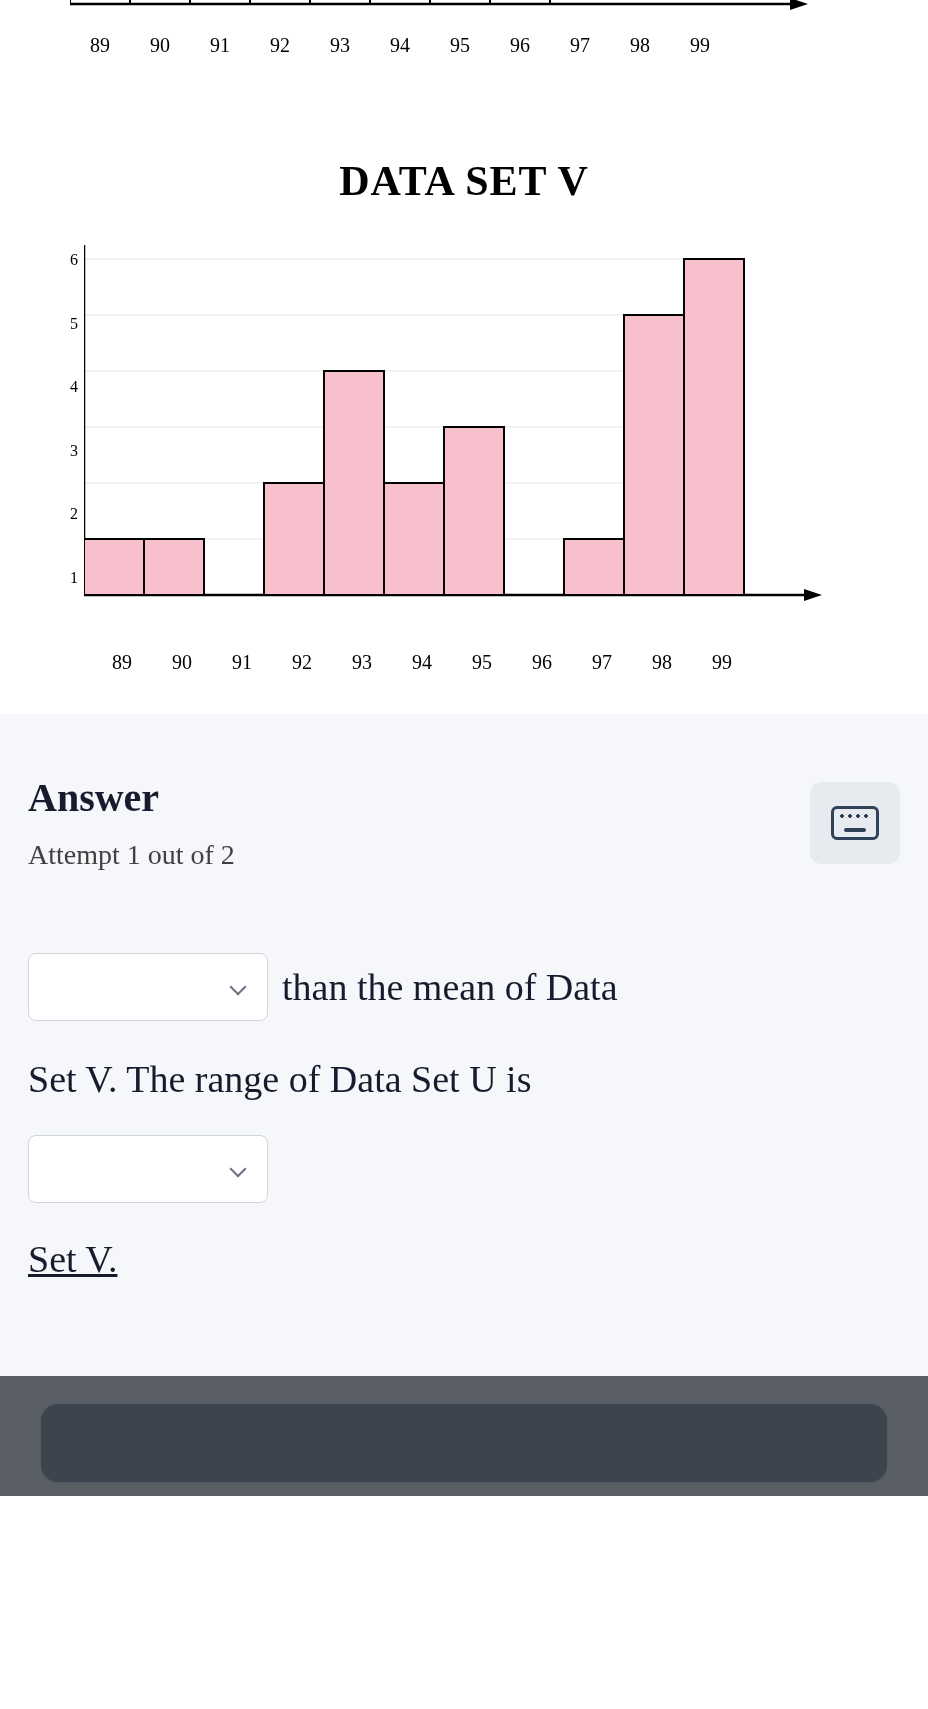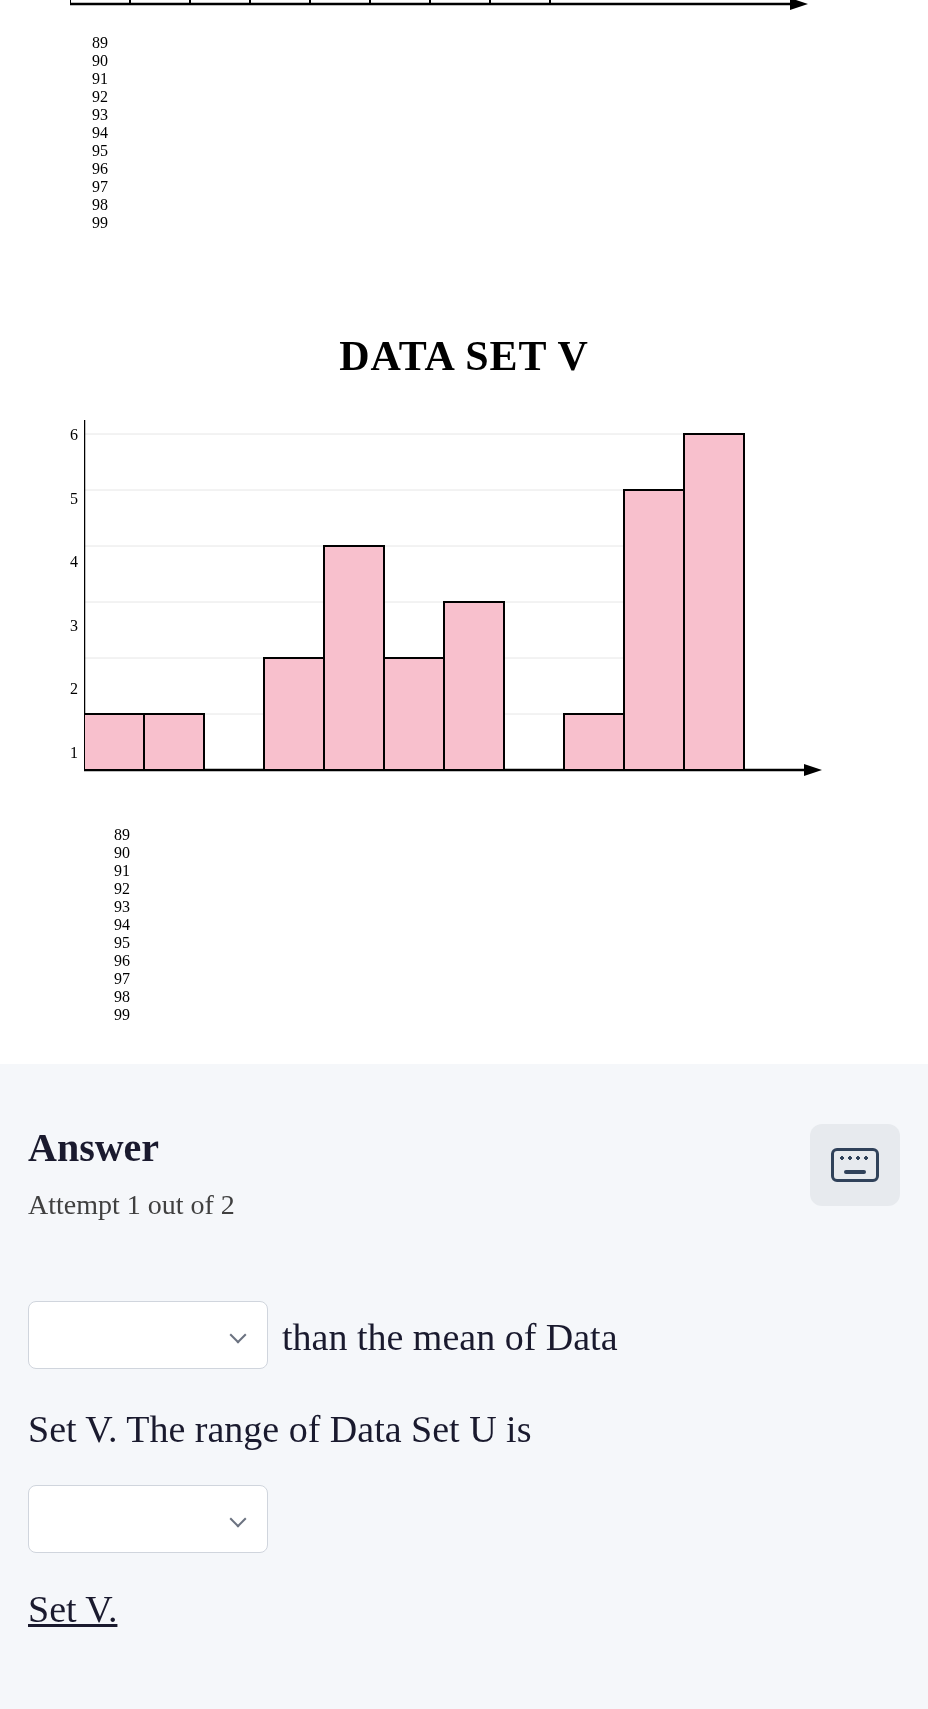--- a/index.html
+++ b/index.html
@@ -7,42 +7,41 @@
     font-family: Georgia, 'Times New Roman', serif;
     background: #fff;
     width: 928px;
     color: #000;
   }
   .top-section { background: #fff; padding: 0 40px 40px; }
   .x-ticks {
     display: flex;
     margin-left: 30px;
     margin-top: 10px;
-    font-size: 16px;
-    flex-direction: column;
+    font-size: 20px;
   }
   .x-ticks span { width: 60px; text-align: center; }
   .chart-title {
     text-align: center;
     font-size: 42px;
     font-weight: bold;
     font-family: Georgia, serif;
     margin: 100px 0 40px;
     letter-spacing: 1px;
   }
   .chart-wrap { padding-left: 30px; position: relative; }
   .chart-svg { display: block; }
   .answer-section {
     background: #f5f7fa;
     padding: 60px 28px 80px;
   }
   .answer-header {
     display: flex;
     justify-content: space-between;
-    align-items: flex-start;
+    align-items: center;
   }
   .answer-title {
     font-size: 40px;
     font-weight: bold;
     color: #1a1a2e;
   }
   .keyboard-btn {
     width: 90px;
     height: 82px;
     background: #e7eaee;
@@ -82,21 +81,21 @@
   }
   .sentence {
     font-size: 38px;
     line-height: 1.9;
     color: #1a1a2e;
     margin-top: 80px;
   }
   .sentence .line {
     display: flex;
     flex-wrap: wrap;
-    align-items: flex-start;
+    align-items: center;
     gap: 0;
   }
   .dropdown {
     display: inline-flex;
     align-items: center;
     justify-content: flex-end;
     width: 240px;
     height: 68px;
     border: 1px solid #d0d5dd;
     border-radius: 8px;

